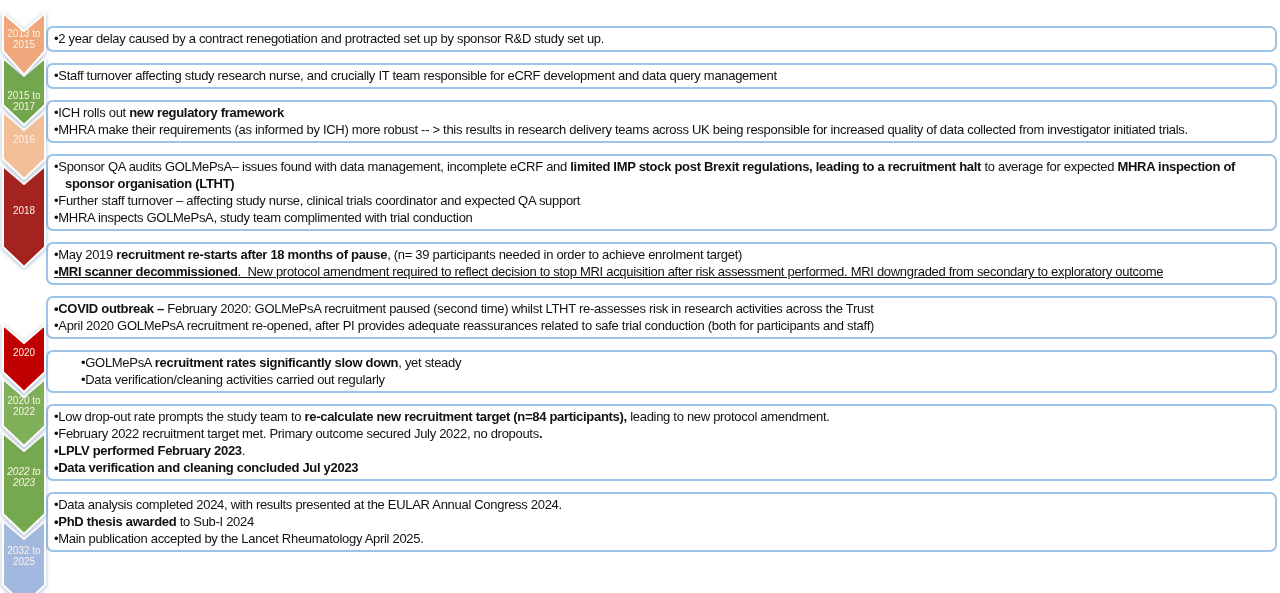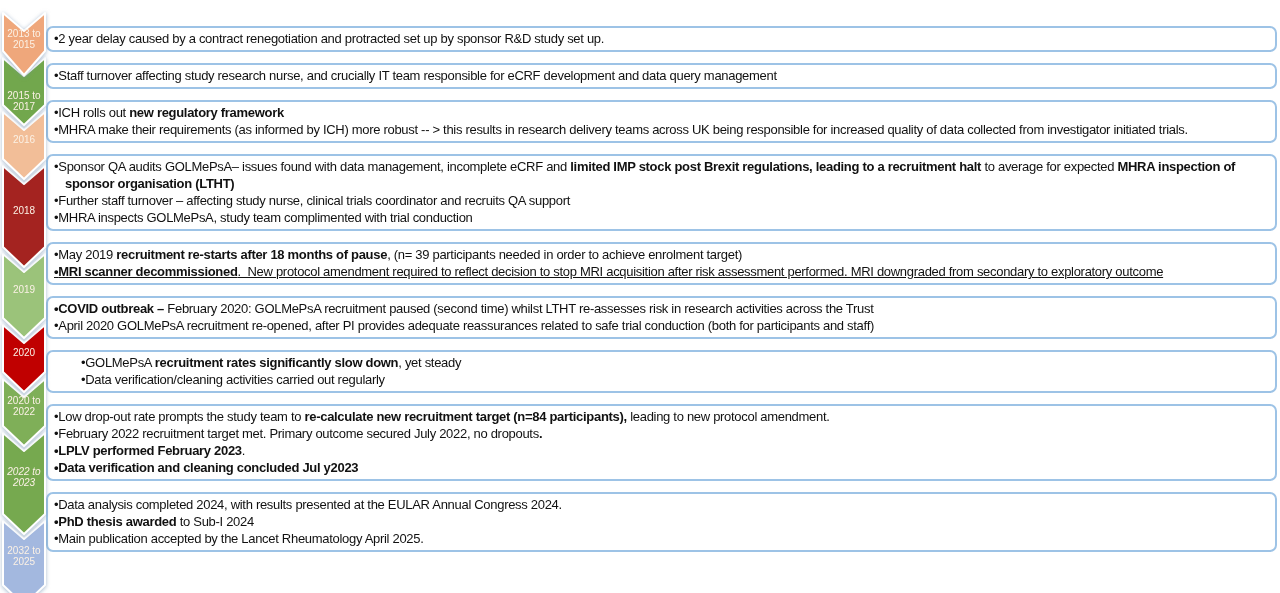--- a/index.html
+++ b/index.html
@@ -23,21 +23,21 @@
       </div>
       <div class="box" style="border-color: rgb(157, 195, 230);">
         <p><span>•</span><span>Staff turnover affecting study research nurse, and crucially IT team responsible for eCRF development and data query management</span></p>
       </div>
       <div class="box" style="border-color: rgb(157, 195, 230);">
         <p><span>•</span><span>ICH rolls out </span><span class="b">new regulatory framework</span></p>
         <p><span>•</span><span>MHRA make their requirements (as informed by ICH) more robust -- &gt; this results in research delivery teams across UK being responsible for increased quality of data collected from investigator initiated trials.</span></p>
       </div>
       <div class="box" style="border-color: rgb(157, 195, 230);">
         <p><span>•</span><span>Sponsor QA audits GOLMePsA– issues found with data management, incomplete eCRF and </span><span class="b">limited IMP stock post Brexit regulations, leading to a recruitment halt</span><span> to average for expected </span><span class="b">MHRA inspection of sponsor organisation (LTHT)</span></p>
-        <p><span>•</span><span>Further staff turnover – affecting study nurse, clinical trials coordinator and recruits QA support</span></p>
+        <p><span>•</span><span>Further staff turnover – affecting study nurse, clinical trials coordinator and expected QA support</span></p>
         <p><span>•</span><span>MHRA inspects GOLMePsA, study team complimented with trial conduction</span></p>
       </div>
       <div class="box" style="border-color: rgb(157, 195, 230);">
         <p><span>•</span><span>May 2019 </span><span class="b">recruitment re-starts after 18 months of pause</span><span>, (n= 39 participants needed in order to achieve enrolment target)</span></p>
         <p class="u"><span class="b">•</span><span class="b">MRI scanner decommissioned</span><span>.&nbsp; New protocol amendment required to reflect decision to stop MRI acquisition after risk assessment performed. MRI downgraded from secondary to exploratory outcome</span></p>
       </div>
       <div class="box" style="border-color: rgb(157, 195, 230);">
         <p><span class="b">•</span><span class="b">COVID outbreak – </span><span>February 2020: GOLMePsA recruitment paused (second time) whilst LTHT re-assesses risk in research activities across the Trust</span></p>
         <p><span>•</span><span>April 2020 GOLMePsA recruitment re-opened, after PI provides adequate reassurances related to safe trial conduction (both for participants and staff)</span></p>
       </div>
@@ -84,28 +84,20 @@
       </div>
     </div>
     <div class="chev" style="top: 165px; height: 103px; z-index: 97;">
       <svg width="44" height="103" viewBox="0 0 44 103">
         <polygon points="1,1 22,19 43,1 43,82 22,102 1,82" fill="#A42320" stroke="#ffffff" stroke-width="2" stroke-linejoin="round"></polygon>
       </svg>
       <div class="lab" style="top: 44.5px; color: rgb(251, 241, 229);">
         <div>2018</div>
       </div>
     </div>
-    <div class="chev" style="top: 253px; height: 86px; z-index: 96;">
-      <svg width="44" height="86" viewBox="0 0 44 86">
-        <polygon points="1,1 22,19 43,1 43,65 22,85 1,65" fill="#9BC37A" stroke="#ffffff" stroke-width="2" stroke-linejoin="round"></polygon>
-      </svg>
-      <div class="lab" style="top: 36px; color: rgb(251, 241, 229);">
-        <div>2019</div>
-      </div>
-    </div>
     <div class="chev" style="top: 324px; height: 69px; z-index: 95;">
       <svg width="44" height="69" viewBox="0 0 44 69">
         <polygon points="1,1 22,19 43,1 43,48 22,68 1,48" fill="#C00000" stroke="#ffffff" stroke-width="2" stroke-linejoin="round"></polygon>
       </svg>
       <div class="lab" style="top: 27.5px; color: rgb(251, 241, 229);">
         <div>2020</div>
       </div>
     </div>
     <div class="chev" style="top: 378px; height: 69px; z-index: 94;">
       <svg width="44" height="69" viewBox="0 0 44 69">

